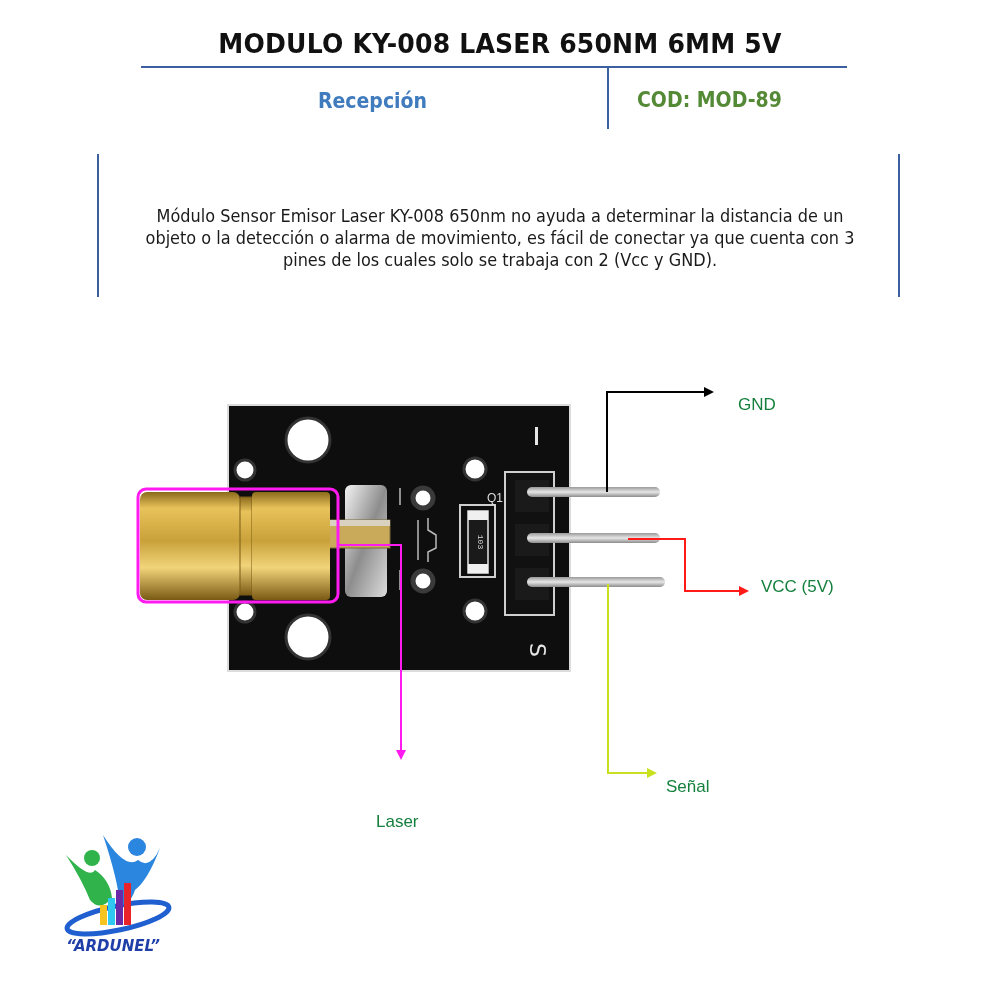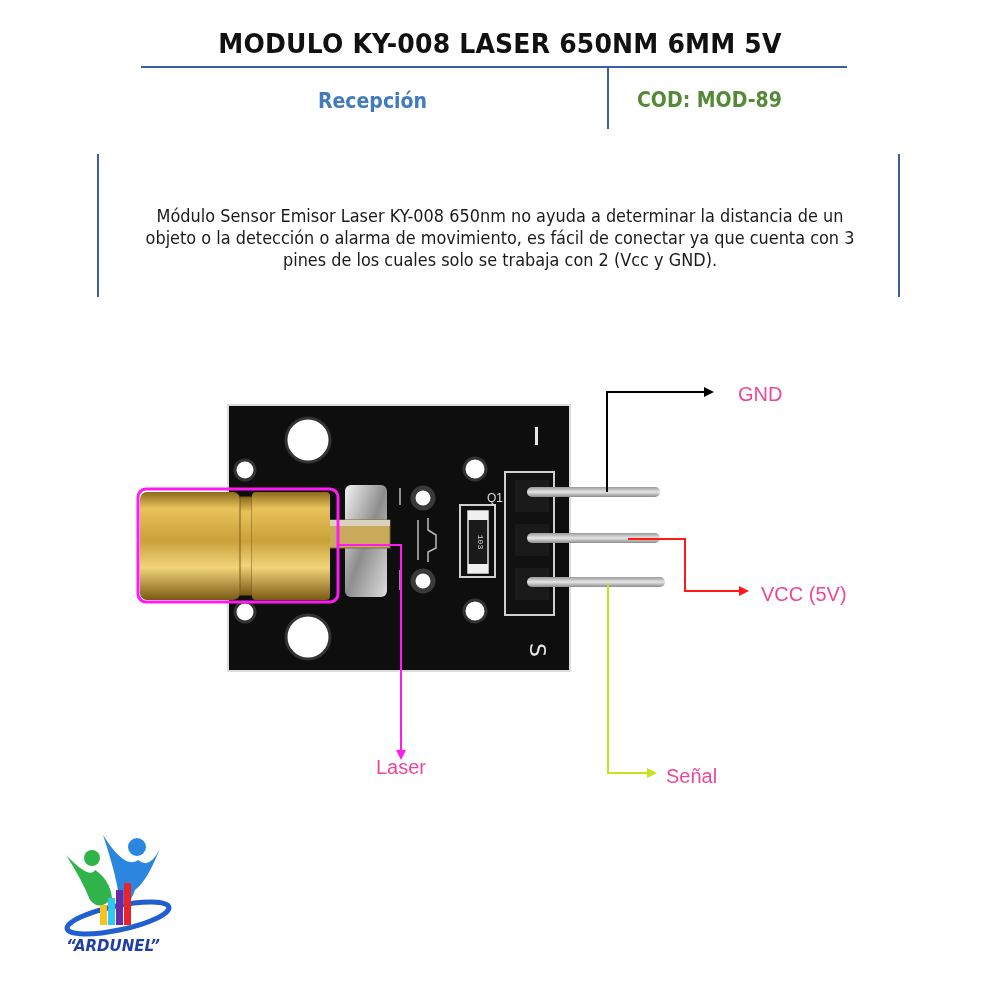--- a/index.html
+++ b/index.html
@@ -6,21 +6,21 @@
   body { width: 1000px; height: 1000px; position: relative; overflow: hidden; font-family: "DejaVu Sans", sans-serif; }
   .abs { position: absolute; }
   .title { left: 0; width: 1000px; top: 28px; text-align: center; font-family: "DejaVu Sans", sans-serif; font-weight: bold; font-size: 27px; color: #111; letter-spacing: 0.2px; transform: scaleX(0.93); }
   .hline { left: 141px; top: 66px; width: 706px; height: 2px; background: #3c5fa0; }
   .vline-mid { left: 607px; top: 67px; width: 2px; height: 62px; background: #3c5fa0; }
   .recepcion { left: 280px; width: 185px; top: 89px; text-align: center; font-size: 21px; font-weight: bold; color: #3f7bbd; transform: scaleX(0.9); }
   .cod { left: 637px; top: 88px; font-size: 21px; font-weight: bold; color: #548a36; transform: scaleX(0.9); transform-origin: left; }
   .vline-left { left: 97px; top: 154px; width: 2px; height: 143px; background: #3c5fa0; }
   .vline-right { left: 898px; top: 154px; width: 2px; height: 143px; background: #3c5fa0; }
   .desc { left: 105px; width: 790px; top: 205px; text-align: center; font-size: 17.5px; line-height: 22px; color: #1a1a1a; transform: scaleX(0.92); }
-  .label { font-size: 20px; color: #ec4899; font-family: "Liberation Sans", sans-serif; }
+  .label { font-size: 17px; color: #15803d; font-family: "Liberation Sans", sans-serif; margin-top: 12px; }
   svg { position: absolute; left: 0; top: 0; }
 </style>
 </head>
 <body>
 
 <div class="abs title">MODULO KY-008 LASER 650NM 6MM 5V</div>
 <div class="abs hline"></div>
 <div class="abs vline-mid"></div>
 <div class="abs recepcion">Recepción</div>
 <div class="abs cod">COD: MOD-89</div>
@@ -129,15 +129,15 @@
       <rect x="100" y="905" width="7" height="20" fill="#f7c31f"></rect>
       <rect x="108" y="898" width="7" height="27" fill="#2ec8f0"></rect>
       <rect x="116" y="890" width="7" height="35" fill="#6a2aa8"></rect>
       <rect x="124" y="883" width="7" height="42" fill="#e8232a"></rect>
     </g>
     <text x="113" y="951" font-size="15" font-weight="bold" fill="#1f3fa8" text-anchor="middle" font-family="DejaVu Sans, sans-serif" font-style="italic">“ARDUNEL”</text>
   </g>
 </svg>
 
 <div class="abs label" style="left:738px; top:383px;">GND</div>
-<div class="abs label" style="left:761px; top:583px;">VCC (5V)</div>
+<div class="abs label" style="left:761px; top:565px;">VCC (5V)</div>
 <div class="abs label" style="left:666px; top:765px;">Señal</div>
-<div class="abs label" style="left:376px; top:756px;">Laser</div>
+<div class="abs label" style="left:376px; top:800px;">Laser</div>
 
 </body></html>

